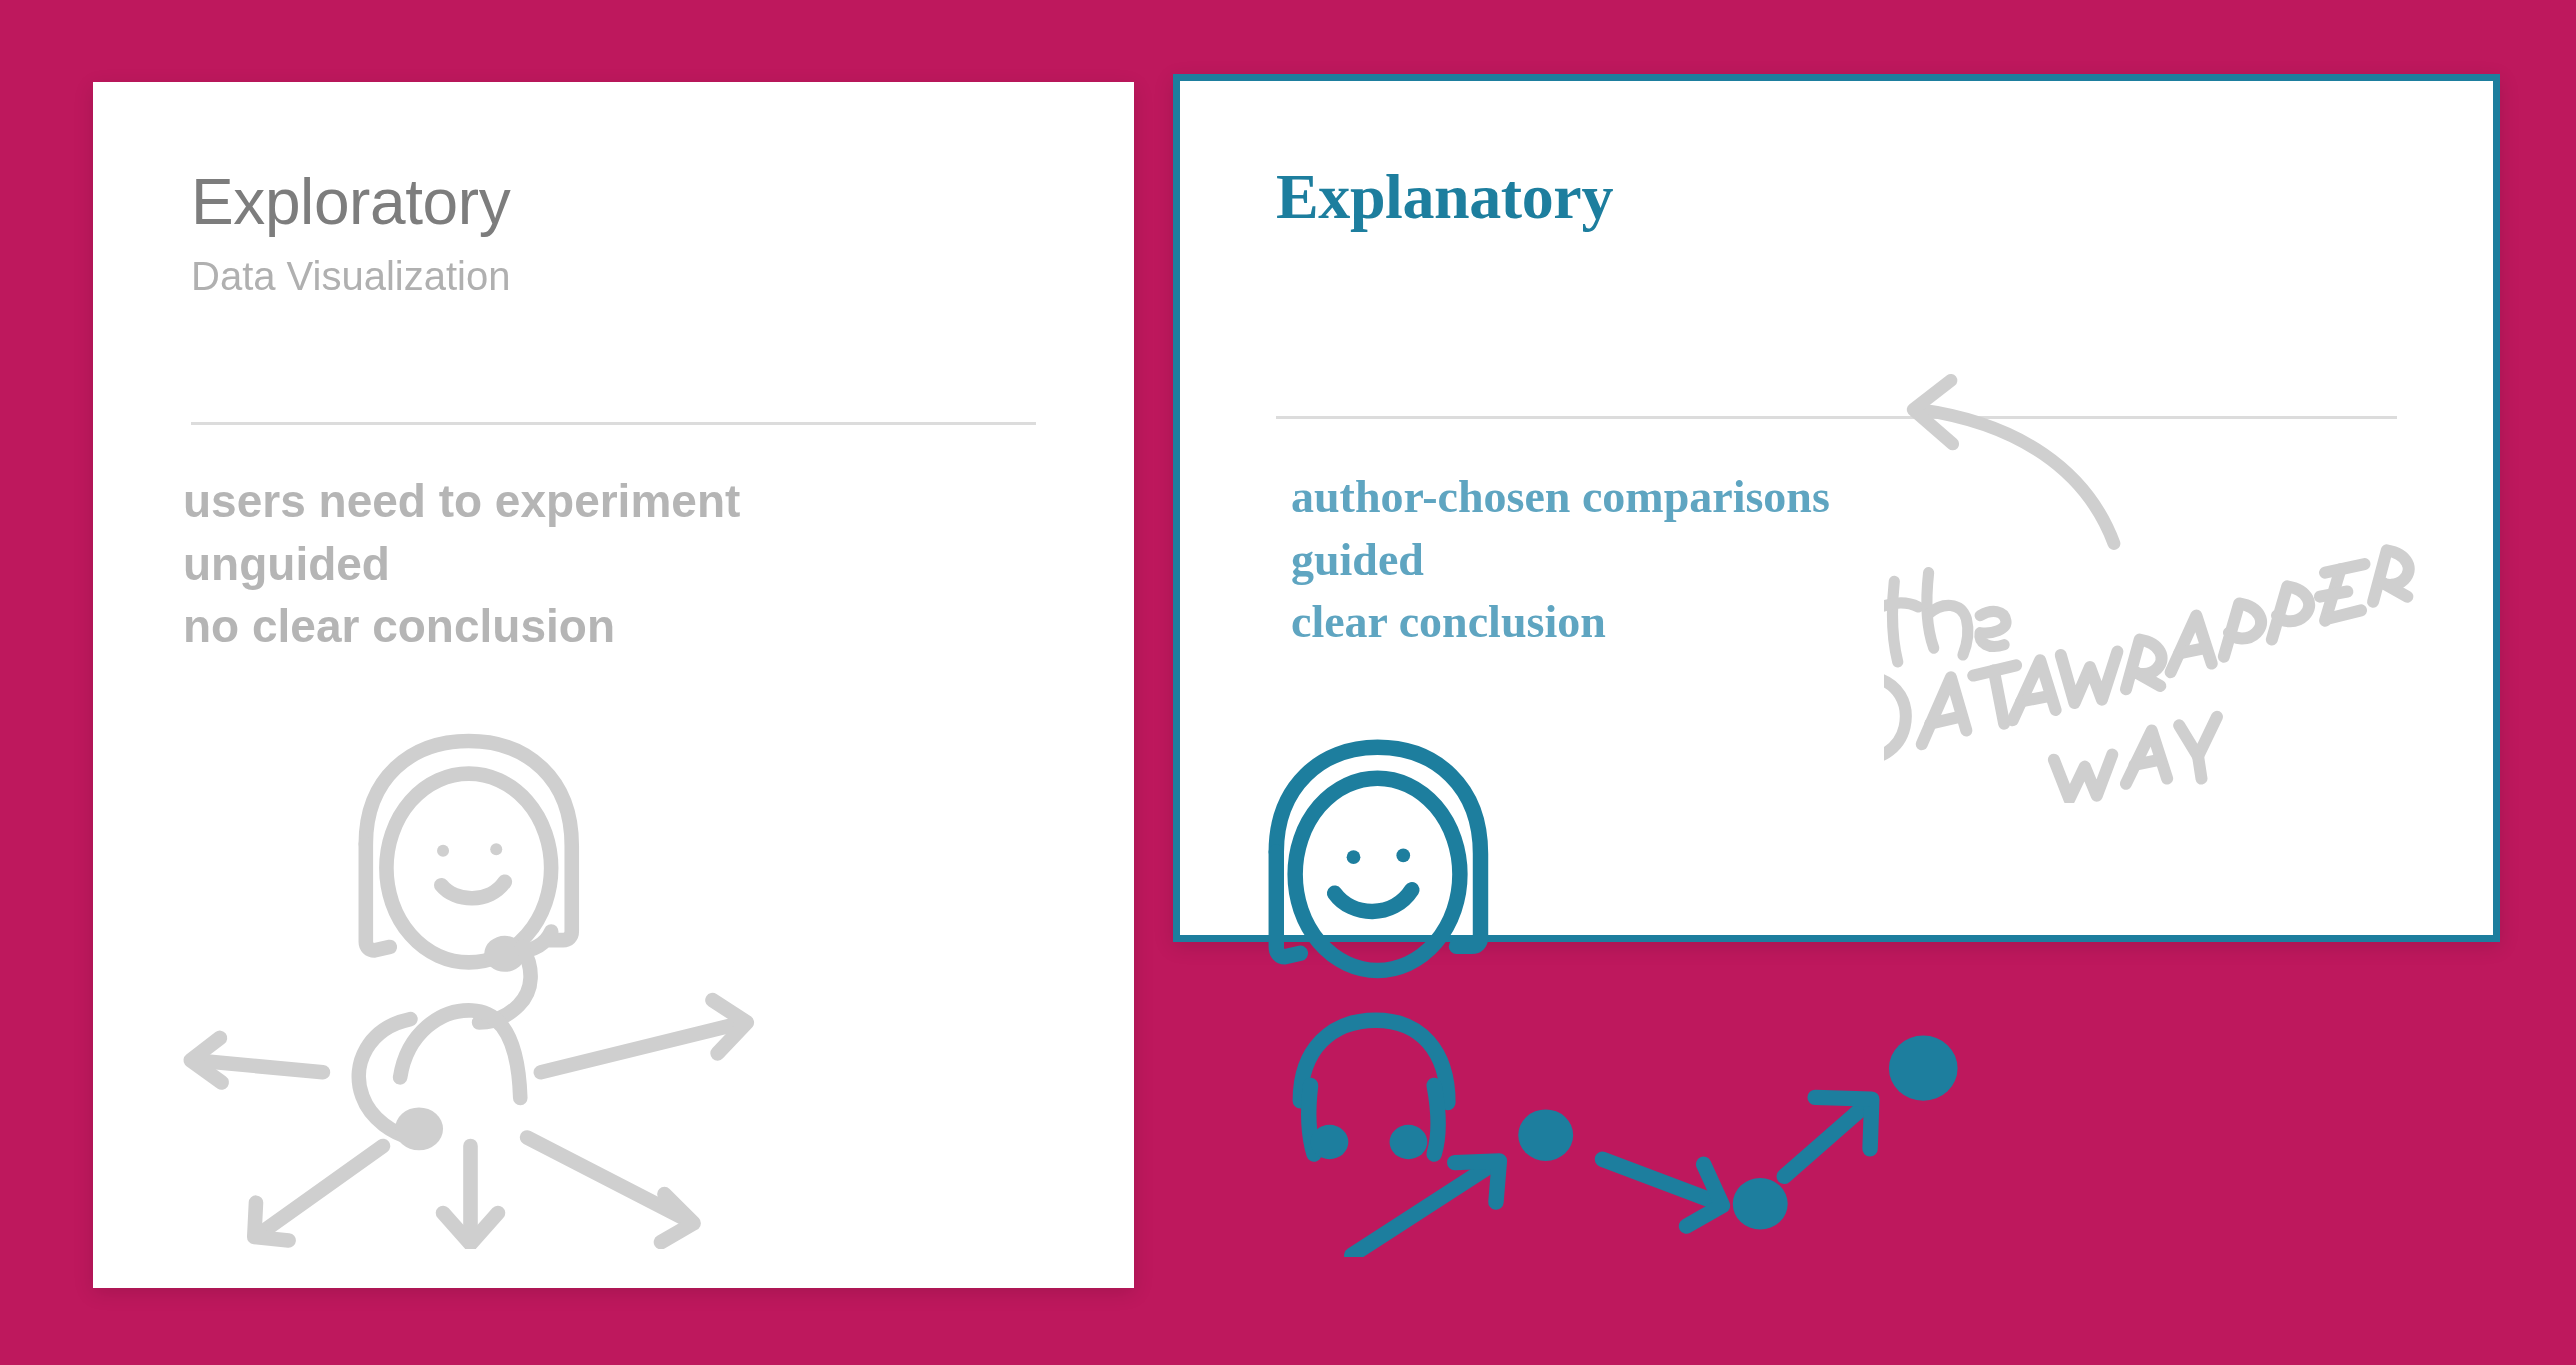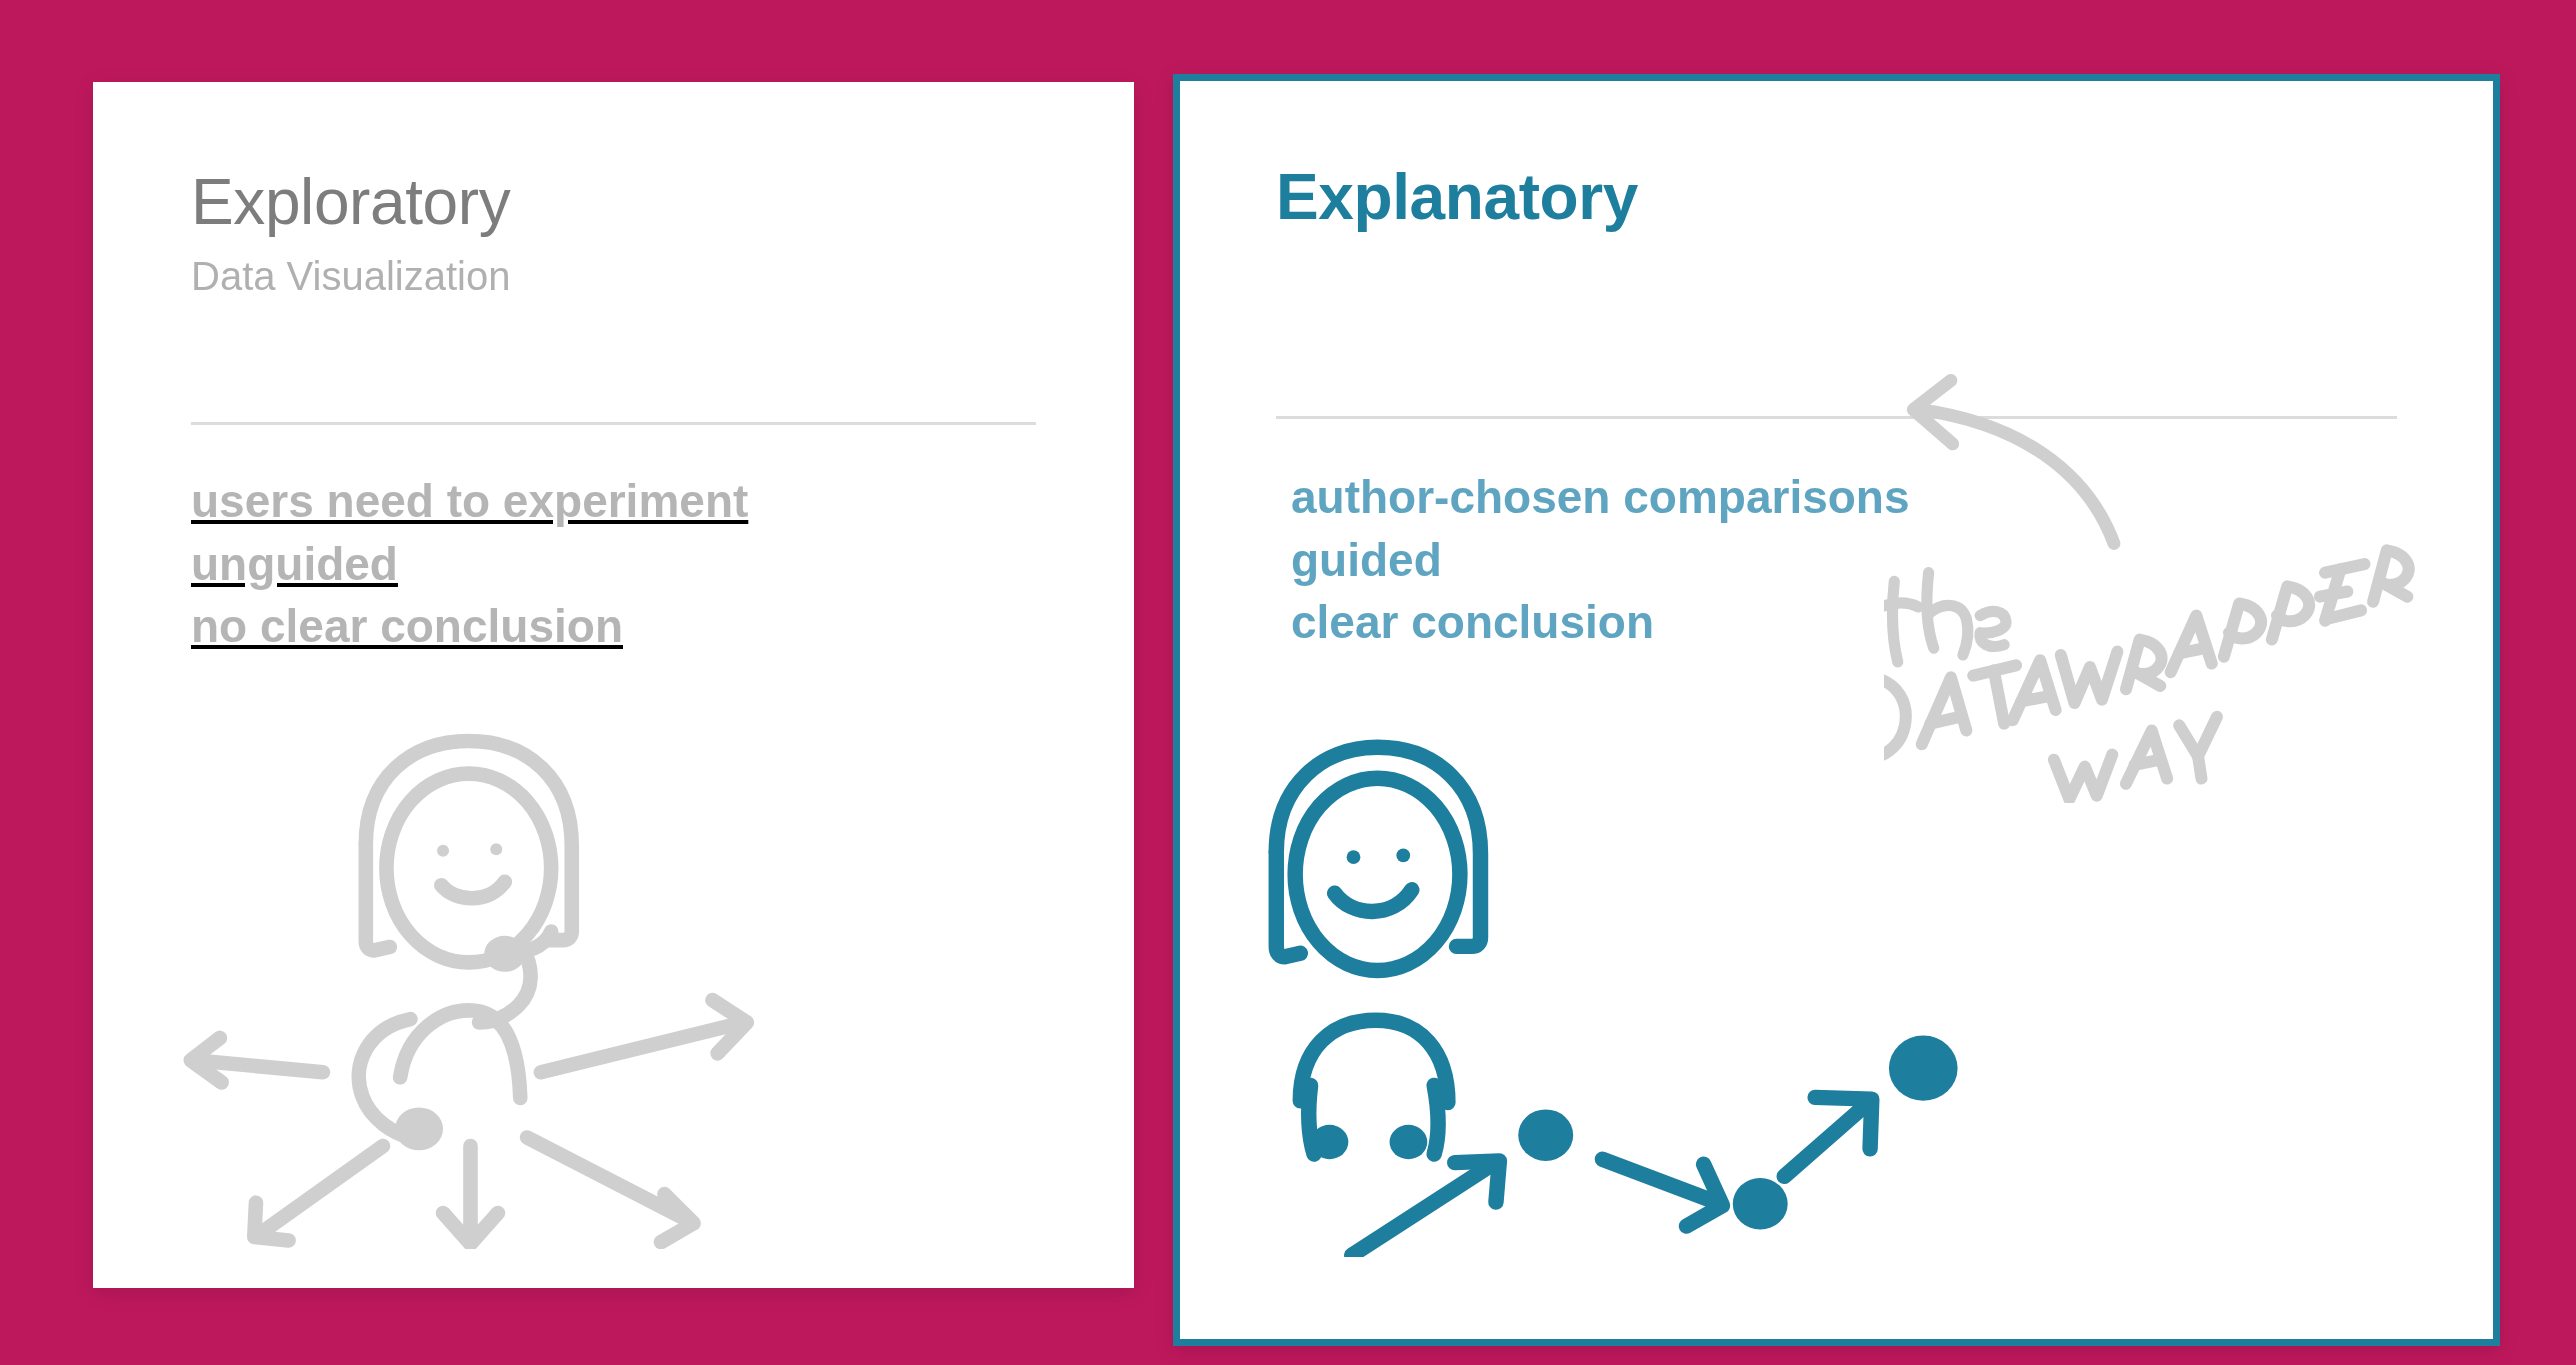--- a/index.html
+++ b/index.html
@@ -30,23 +30,24 @@
     left: 93px;
     top: 82px;
     width: 1041px;
     height: 1206px;
   }
 
   #card-explanatory {
     left: 1173px;
     top: 74px;
     width: 1327px;
-    height: 1272px;
+    height: 868px;
     border: 7.7px solid #1d7e9e;
     background: #ffffff;
+    font-family: Liberation Serif, serif;
   }
 
   .card-inner {
     position: relative;
     width: 100%;
     height: 100%;
   }
 
   
   .head-block {
@@ -85,21 +86,21 @@
     height: 2.6px;
     background: #dcdcdc;
   }
   #card-exploratory .divider { left: 98px; right: 98px; top: 340px; }
   #card-explanatory .divider { left: 96px; right: 96px; top: 335px; }
 
   
   .body-block {
     position: absolute;
   }
-  #card-exploratory .body-block { left: 98px; top: 388px; text-decoration: underline; }
+  #card-exploratory .body-block { left: 90px; top: 388px; }
   #card-explanatory .body-block { left: 111px; top: 385px; }
 
   .body-line {
     font-size: 46px;
     font-weight: 700;
     line-height: 1.36;
     white-space: nowrap;
   }
   .body-gray { color: #b5b5b5; }
   .body-teal { color: #5fa5c1; }

